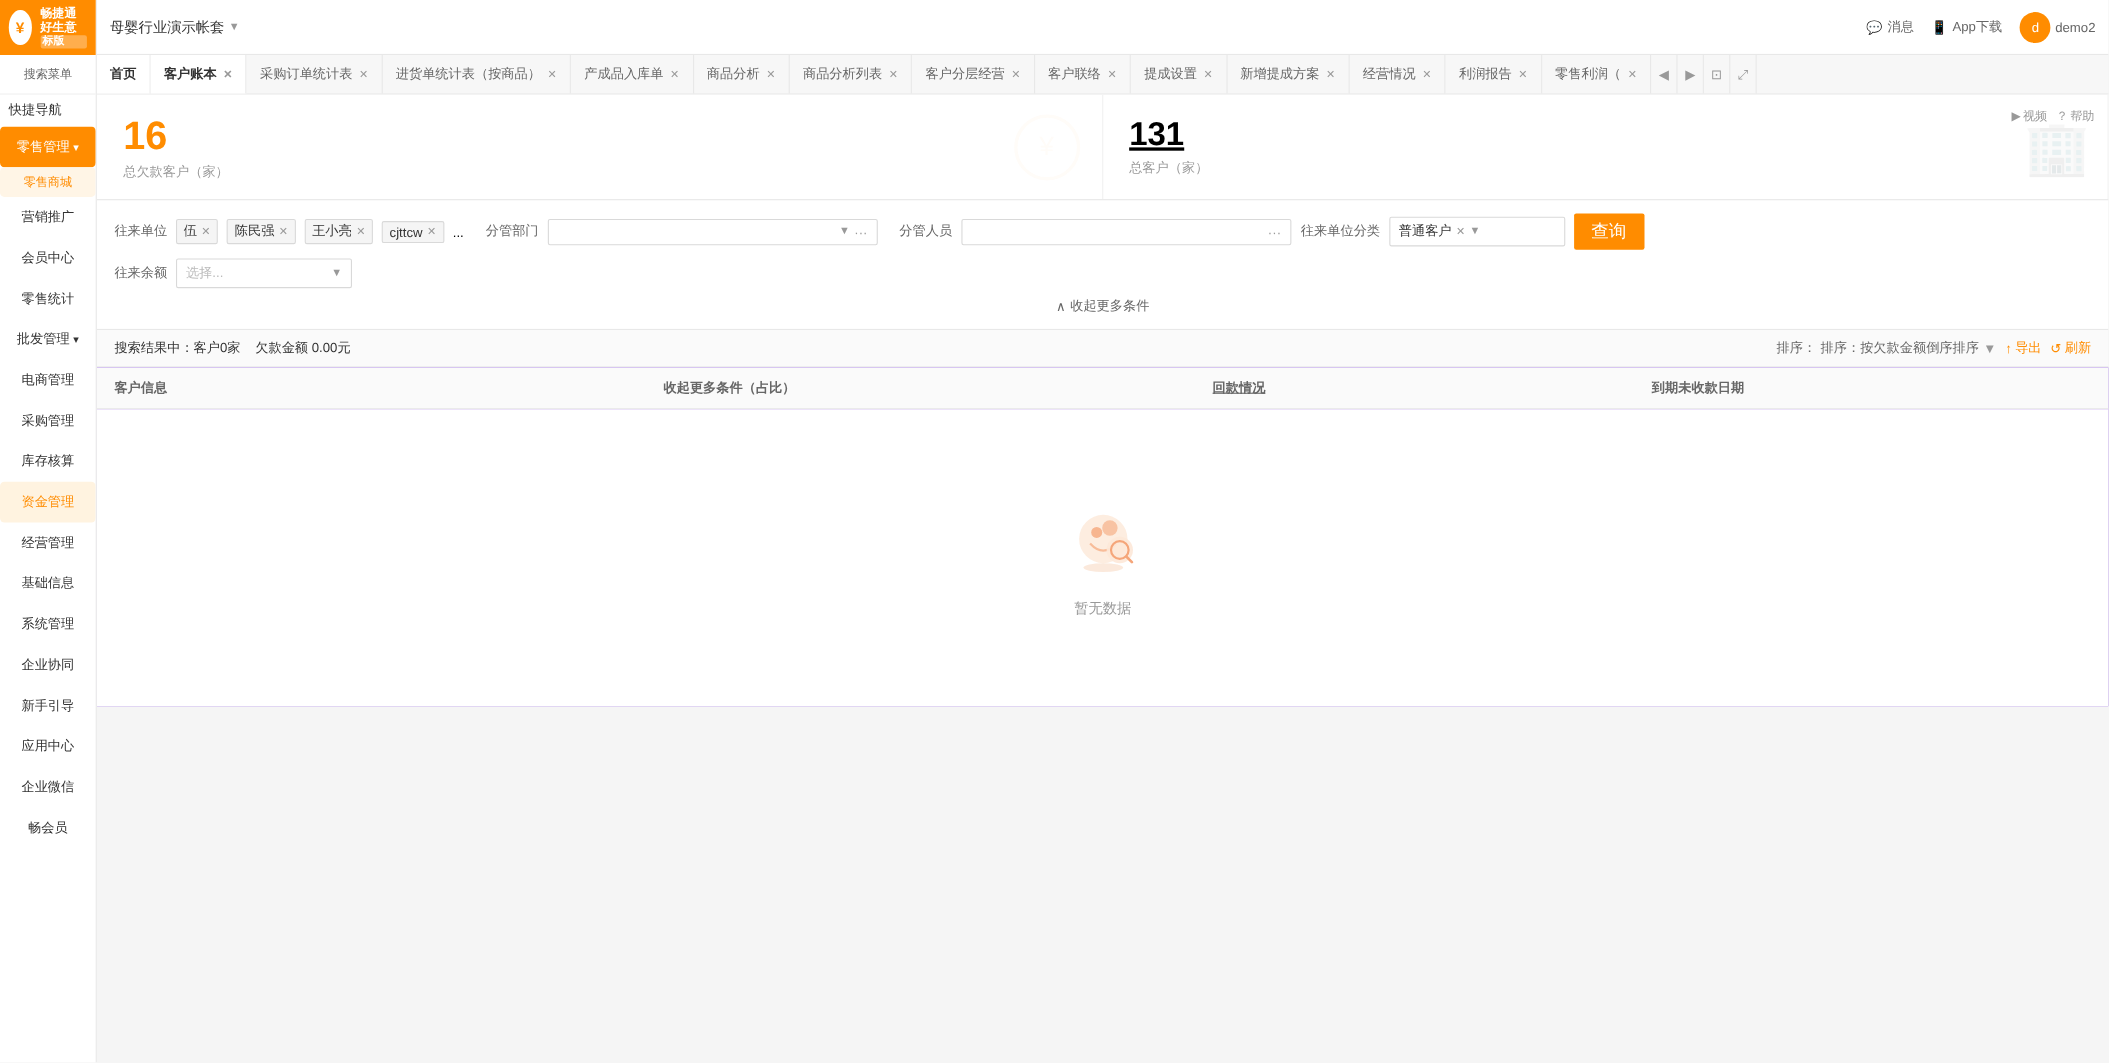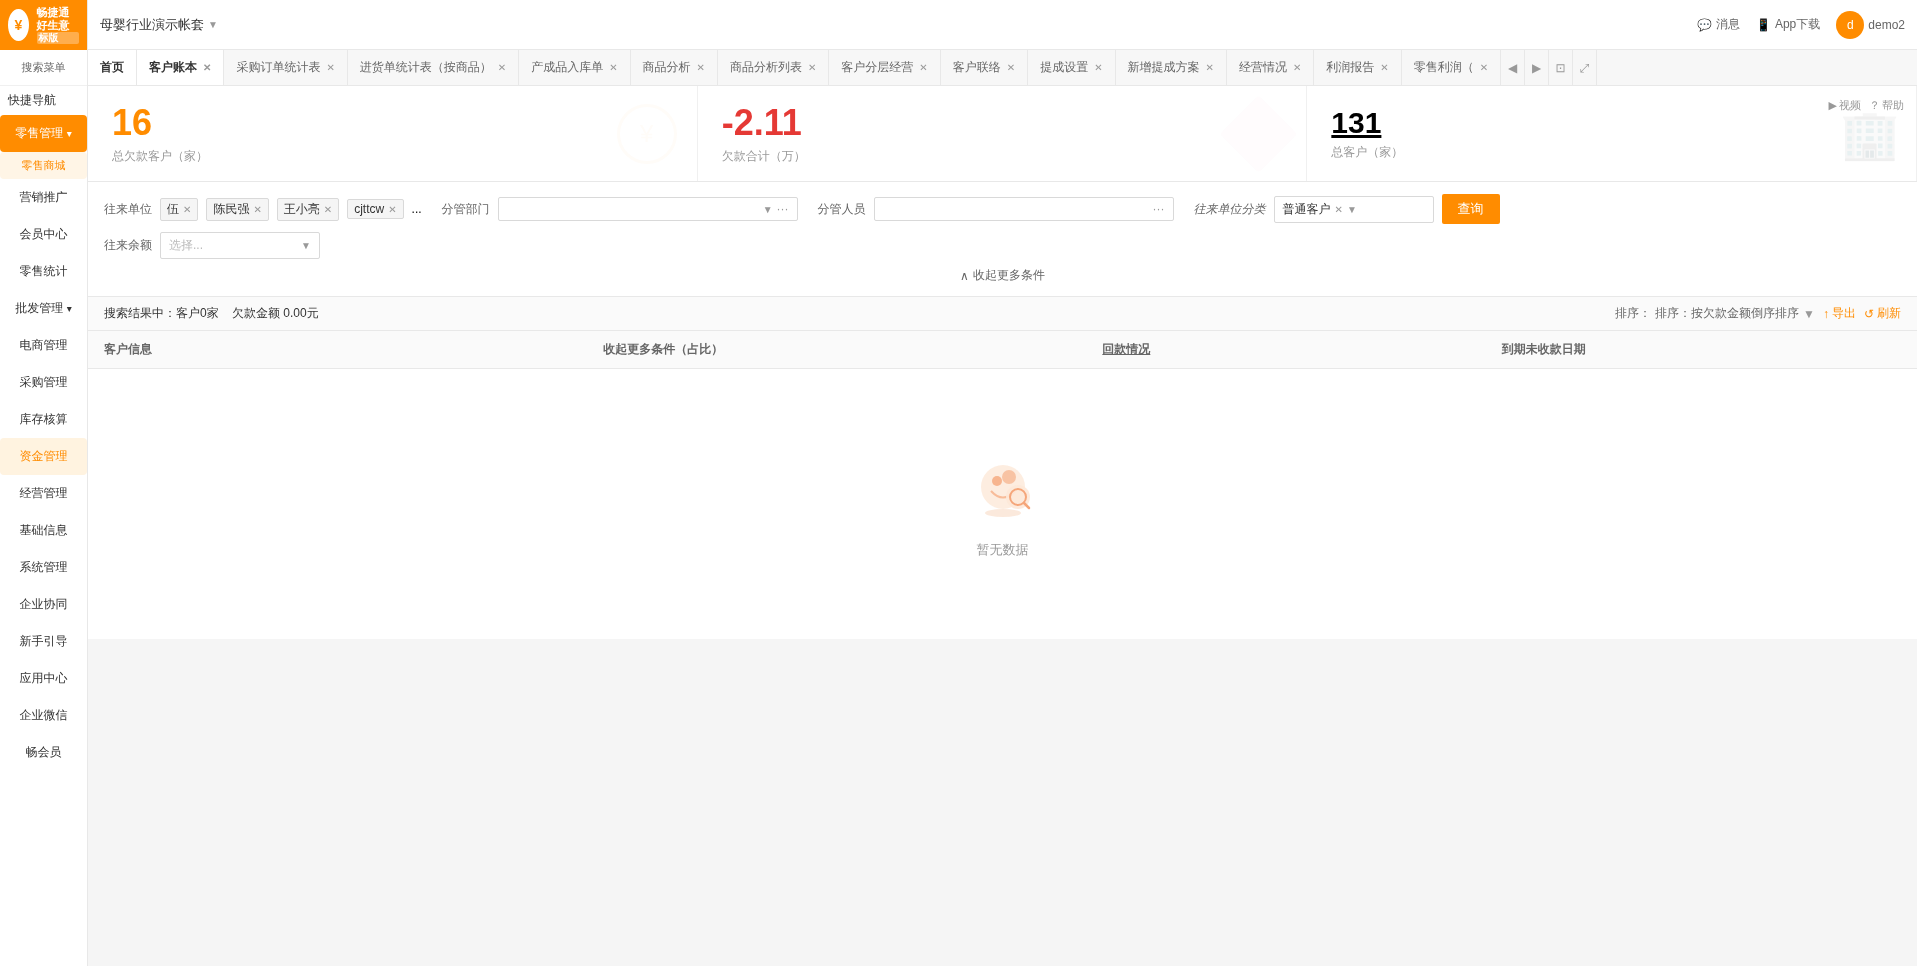--- a/index.html
+++ b/index.html
@@ -80,21 +80,21 @@
     .col-debt { flex: 2.5; }
     .col-repay { flex: 2; text-decoration: underline; }
     .col-date { flex: 2; }
 
     
     .empty-state { display: flex; flex-direction: column; align-items: center; justify-content: center; padding: 80px 20px; background: white; }
     .empty-icon { width: 80px; height: 80px; margin-bottom: 12px; }
     .empty-text { font-size: 13px; color: #999; }
 
     
-    .query-btn { background: #ff8c00; color: white; border: none; border-radius: 2px; padding: 6px 16px; font-size: 13px; cursor: pointer; }
+    .query-btn { background: #ff8c00; color: white; border: none; border-radius: 2px; padding: 6px 16px; font-size: 16px; cursor: pointer; }
 
     
     .icon-circle-yuan { width: 60px; height: 60px; border-radius: 50%; border: 3px solid #ff8c00; display: flex; align-items: center; justify-content: center; color: #ff8c00; font-size: 24px; opacity: 0.2; }
 
     
     ::-webkit-scrollbar { width: 4px; height: 4px; }
     ::-webkit-scrollbar-thumb { background: #ccc; border-radius: 2px; }
   </style>
 </head>
 <body>
@@ -275,29 +275,20 @@
       <div class="stat-block">
         <div class="stat-icon">
           <div class="icon-circle-yuan">¥</div>
         </div>
         <div class="stat-info">
           <div class="stat-value orange">16</div>
           <div class="stat-label">总欠款客户（家）</div>
         </div>
       </div>
 
-      <div class="stat-block" style="position:relative;">
-        <div class="stat-icon" style="position:absolute;right:20px;top:50%;transform:translateY(-50%);">
-          <div style="width:55px;height:55px;background:#e91e63;transform:rotate(45deg);opacity:0.1;border-radius:4px;"></div>
-        </div>
-        <div class="stat-info">
-          <div class="stat-value red">-2.11</div>
-          <div class="stat-label">欠款合计（万）</div>
-        </div>
-      </div>
 
       <div class="stat-block" style="position:relative;">
         <div class="stat-icon" style="position:absolute;right:16px;top:50%;transform:translateY(-50%);opacity:0.15;font-size:48px;color:#2196f3;">🏢</div>
         <div class="stat-info">
           <div class="stat-value underline" style="font-size:30px;font-weight:bold;text-decoration:underline;">131</div>
           <div class="stat-label">总客户（家）</div>
         </div>
         <div class="stat-help">
           <div class="help-btn">
             <span>▶</span>
@@ -339,21 +330,21 @@
           <span class="filter-arrow">▼</span>
           <span class="filter-dots">···</span>
         </div>
 
         <span class="filter-label" style="margin-left:12px;">分管人员</span>
         <div class="filter-input filter-input-wide">
           <span style="flex:1;"></span>
           <span class="filter-dots">···</span>
         </div>
 
-        <span class="filter-label" style="margin-left:12px;font-style:italic;">往来单位分类</span>
+        <span class="filter-label" style="margin-left:1px;">往来单位分类</span>
         <div class="filter-input" style="min-width:160px;">
           <div class="filter-tag" style="margin:0;border:none;background:transparent;padding:0;">
             <span>普通客户</span>
             <span class="tag-close">✕</span>
           </div>
           <span class="filter-arrow">▼</span>
         </div>
 
         <button class="query-btn">查询</button>
       </div>

